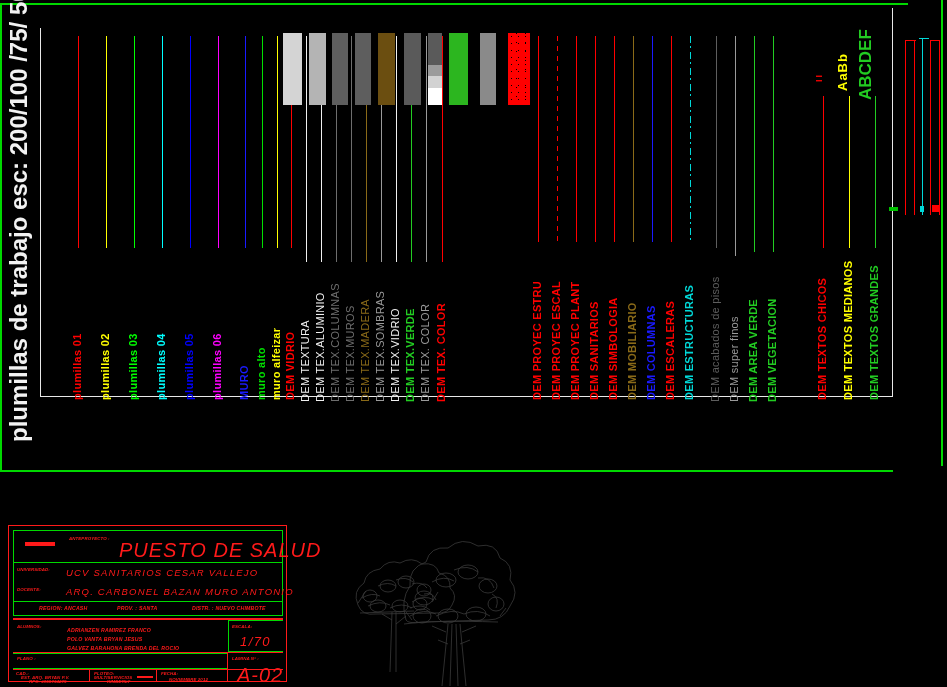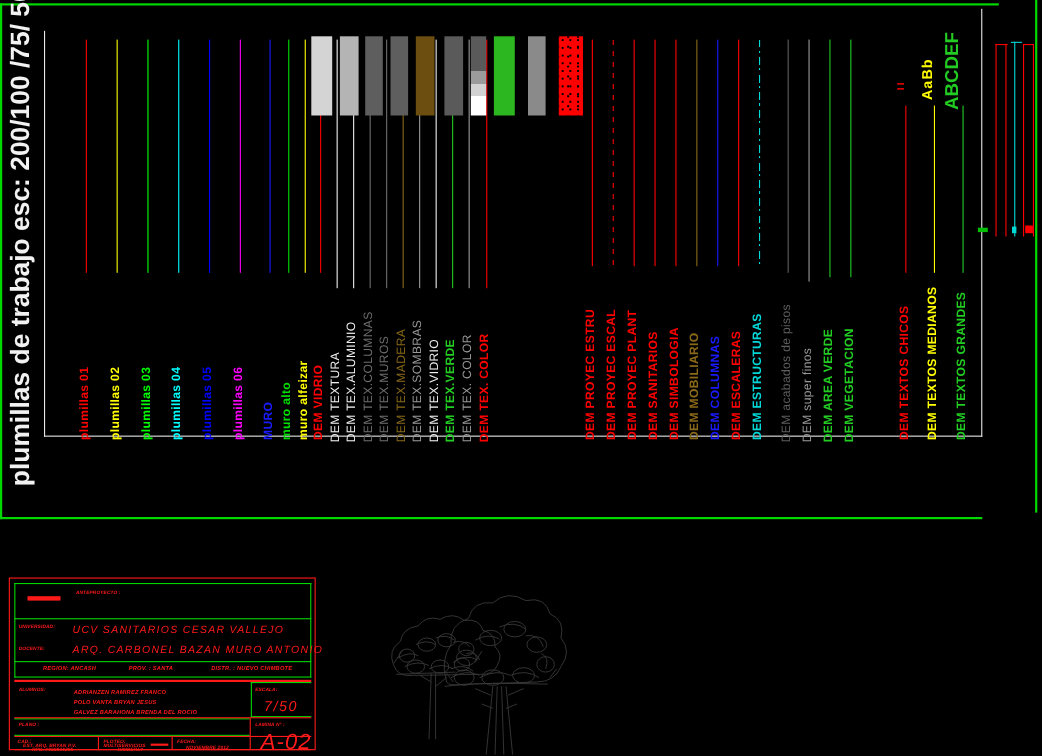--- a/index.html
+++ b/index.html
@@ -270,36 +270,37 @@
   <div class="tb-r" style="left:4px;top:126px;width:270px;height:1px;"></div>
   <div class="tb-r" style="left:4px;top:143px;width:270px;height:1px;"></div>
   <div class="tb-r" style="left:4px;top:155px;width:270px;height:1px;"></div>
   <div class="tb-r" style="left:80px;top:143px;width:1px;height:13px;"></div>
   <div class="tb-r" style="left:147px;top:143px;width:1px;height:13px;"></div>
   <div class="tb-r" style="left:218px;top:127px;width:1px;height:29px;"></div>
   <div class="tb-r" style="left:16px;top:16px;width:30px;height:4px;"></div>
   <div class="tb-r" style="left:128px;top:150px;width:16px;height:2px;"></div>
 
   <div class="tb-txt tb-tiny" style="left:60px;top:10px;">ANTEPROYECTO :</div>
+  <div class="tb-txt tb-huge" style="left:110px;top:13px;">PUESTO  DE  SALUD</div>
 
   <div class="tb-txt tb-tiny" style="left:8px;top:41px;">UNIVERSIDAD:</div>
   <div class="tb-txt tb-md" style="left:57px;top:41px;">UCV SANITARIOS  CESAR  VALLEJO</div>
   <div class="tb-txt tb-tiny" style="left:8px;top:61px;">DOCENTE:</div>
   <div class="tb-txt tb-md" style="left:57px;top:60px;">ARQ.  CARBONEL  BAZAN  MURO  ANTONIO</div>
 
   <div class="tb-txt tb-sm" style="left:30px;top:79px;">REGION: ANCASH</div>
   <div class="tb-txt tb-sm" style="left:108px;top:79px;">PROV. : SANTA</div>
   <div class="tb-txt tb-sm" style="left:183px;top:79px;">DISTR. :  NUEVO  CHIMBOTE</div>
 
   <div class="tb-txt tb-tiny" style="left:8px;top:98px;">ALUMNOS:</div>
   <div class="tb-txt tb-sm" style="left:58px;top:101px;">ADRIANZEN  RAMIREZ  FRANCO</div>
   <div class="tb-txt tb-sm" style="left:58px;top:110px;">POLO  VANTA  BRYAN  JESUS</div>
   <div class="tb-txt tb-sm" style="left:58px;top:119px;">GALVEZ  BARAHONA  BRENDA  DEL  ROCIO</div>
   <div class="tb-txt tb-tiny" style="left:223px;top:98px;">ESCALA:</div>
-  <div class="tb-txt tb-lg" style="left:231px;top:108px;">7/50</div>
+  <div class="tb-txt tb-lg" style="left:231px;top:108px;">1/70</div>
 
   <div class="tb-txt tb-tiny" style="left:8px;top:130px;">PLANO :</div>
   <div class="tb-txt tb-tiny" style="left:223px;top:130px;">LAMINA N° :</div>
   <div class="tb-txt tb-huge" style="left:228px;top:138px;">A-02</div>
 
   <div class="tb-txt tb-tiny" style="left:7px;top:145px;">CAD.:</div>
   <div class="tb-txt tb-tiny" style="left:12px;top:149px;">EST. ARQ.  BRYAN  P.V.</div>
   <div class="tb-txt tb-tiny" style="left:20px;top:153px;">RPC.  #968034205</div>
   <div class="tb-txt tb-tiny" style="left:85px;top:145px;">PLOTEO:</div>
   <div class="tb-txt tb-tiny" style="left:85px;top:149px;">MULTISERVICIOS</div>

